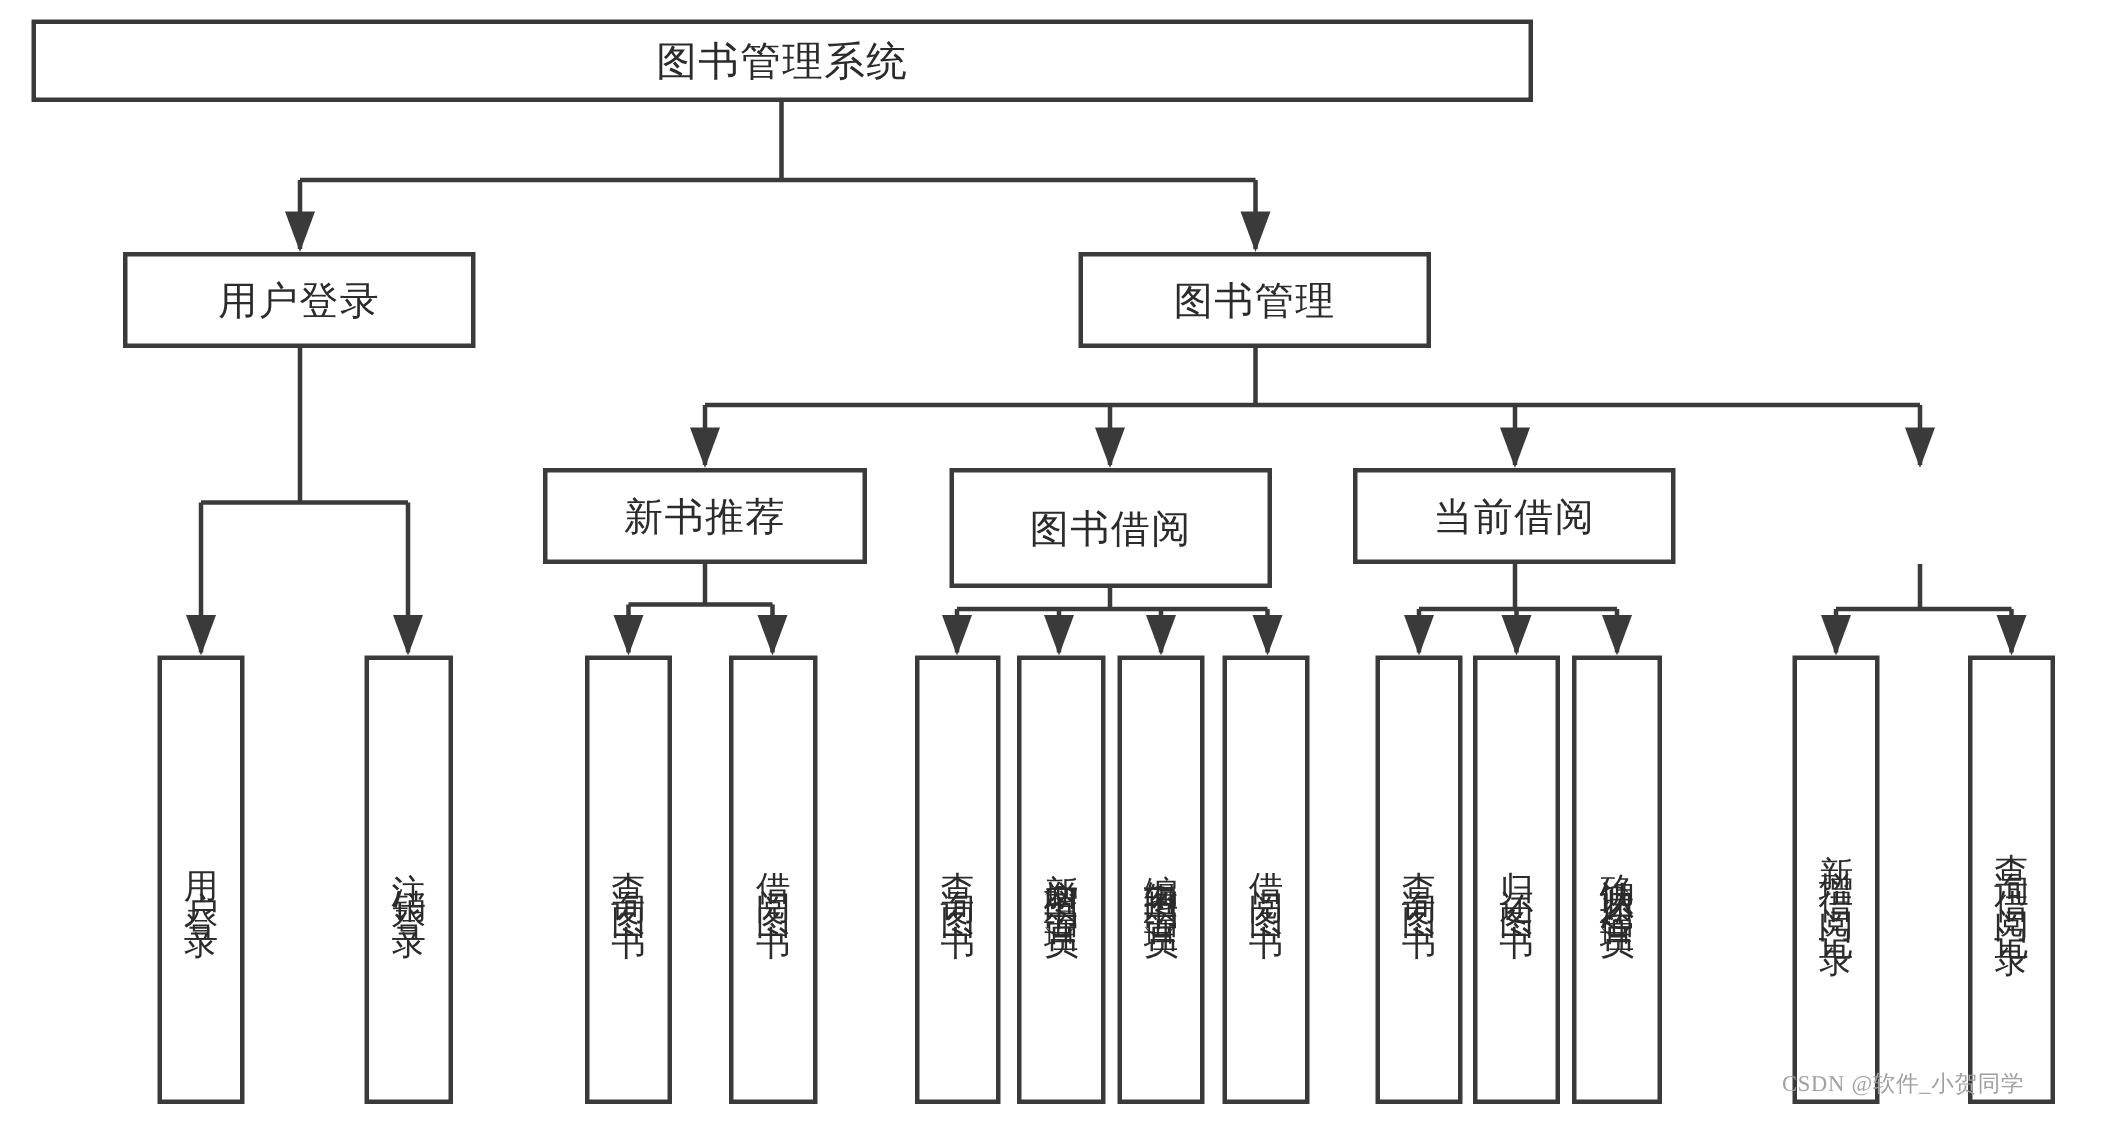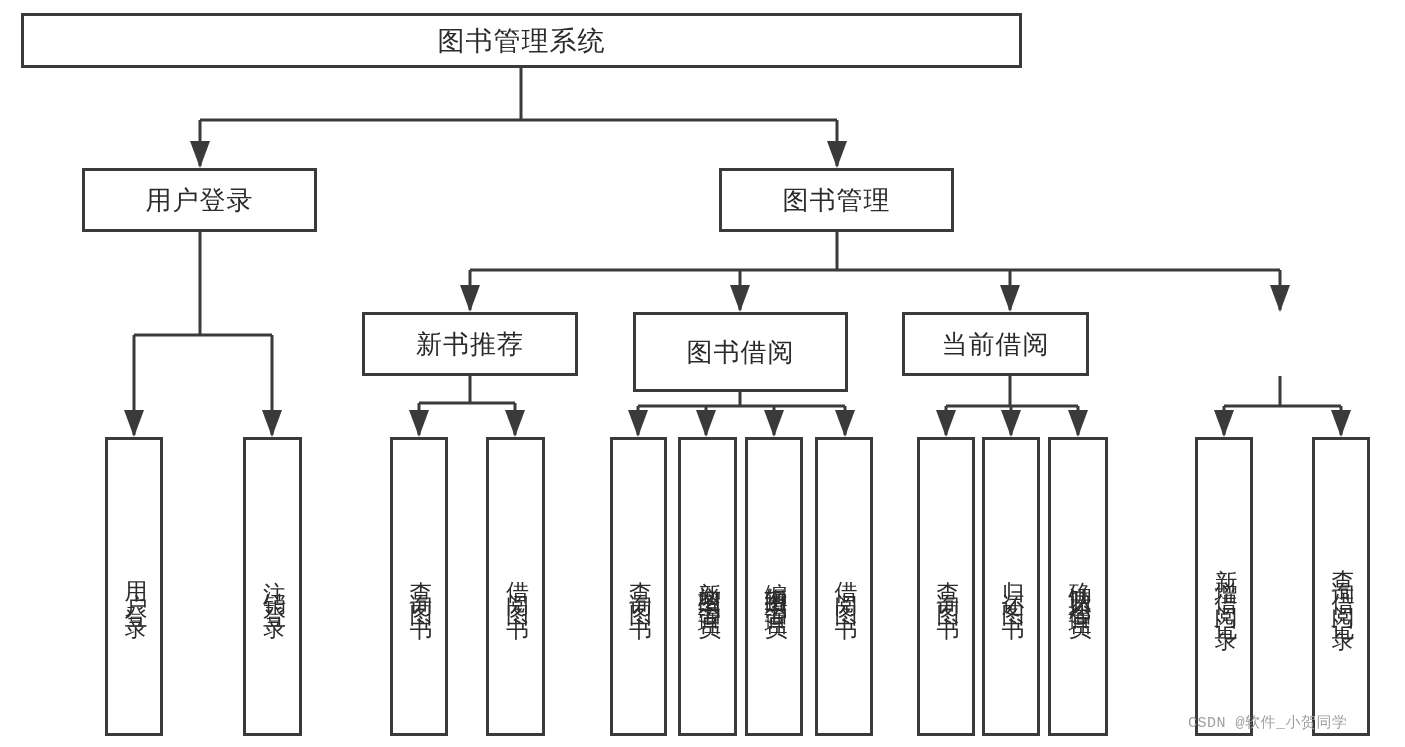--- a/index.html
+++ b/index.html
@@ -8,21 +8,21 @@
     --text:#2b2b2b;
     --background:#ffffff;
     --watermark:#a0a0a0;
   }
   html,body{margin:0;padding:0;background:var(--background);}
   .stage{
     position:relative;
     width:1405px;height:747px;
     background:var(--background);
     overflow:hidden;
-    font-family:Liberation Mono, monospace;
+    font-family:Liberation Serif, serif;
     color:var(--text);
   }
   .connectors{position:absolute;left:0;top:0;z-index:1;}
   .cline{stroke:var(--line);stroke-width:3;fill:none;}
   .ctri{fill:var(--line);stroke:none;}
   .box{
     position:absolute;
     box-sizing:border-box;
     background:#ffffff;
     border:3px solid var(--box-border);
@@ -32,21 +32,21 @@
     z-index:2;
     font-size:26px;
     letter-spacing:1px;
     white-space:nowrap;
   }
   .root{left:21px;top:13px;width:1001px;height:55px;font-size:27px;}
   .l2a{left:82px;top:168px;width:235px;height:64px;}
   .l2b{left:719px;top:168px;width:235px;height:64px;}
   .l3a{left:362px;top:312px;width:216px;height:64px;}
   .l3b{left:633px;top:312px;width:215px;height:80px;}
-  .l3c{left:902px;top:312px;width:187px;height:64px;}
+  .l3c{left:902px;top:312px;width:215px;height:64px;}
   .l3d{left:1172px;top:312px;width:215px;height:64px;}
   .leaf{top:437px;height:299px;}
   .vtext{
     writing-mode:vertical-rl;
     text-orientation:mixed;
     line-height:1;
     font-size:23px;
     letter-spacing:12px;
     white-space:nowrap;
   }

